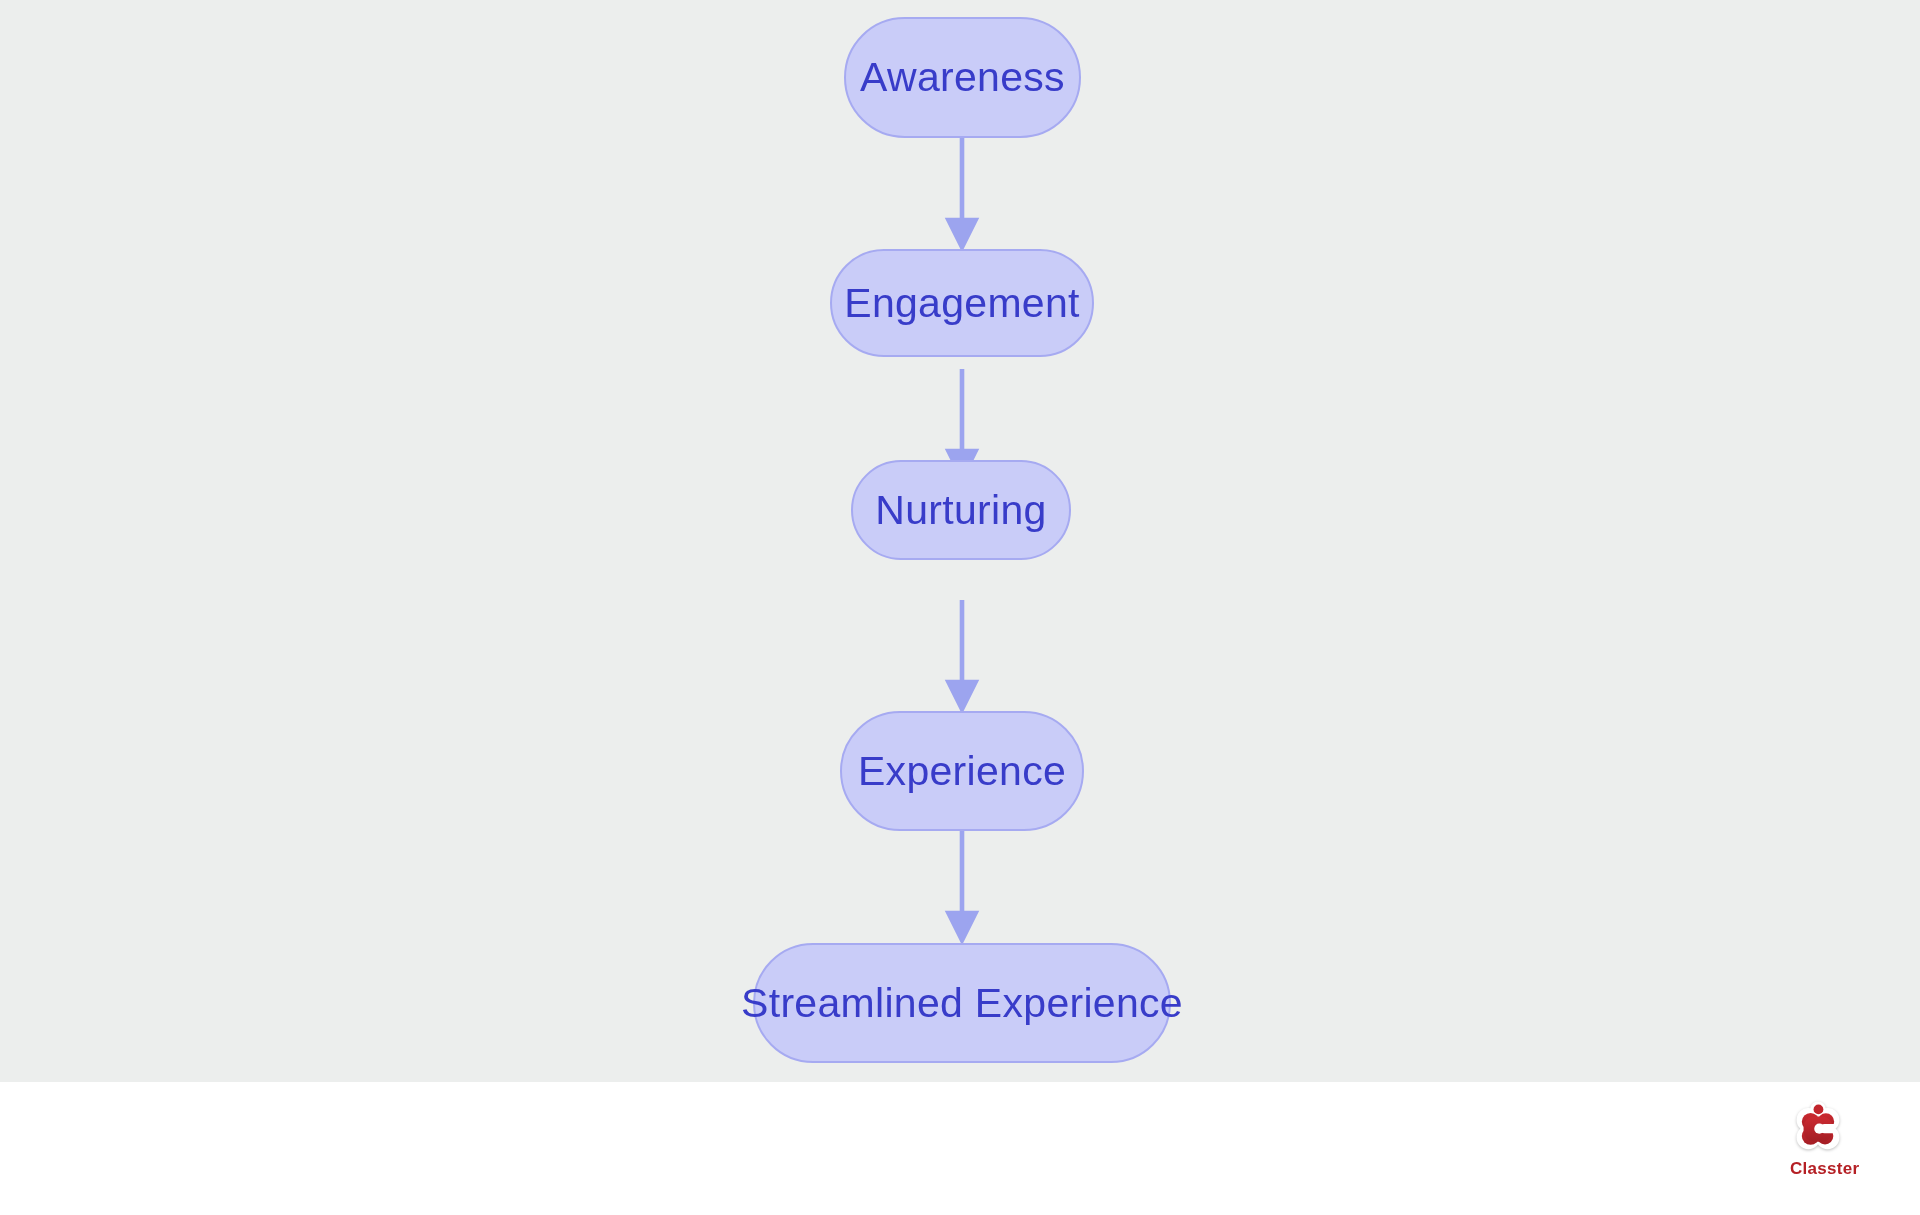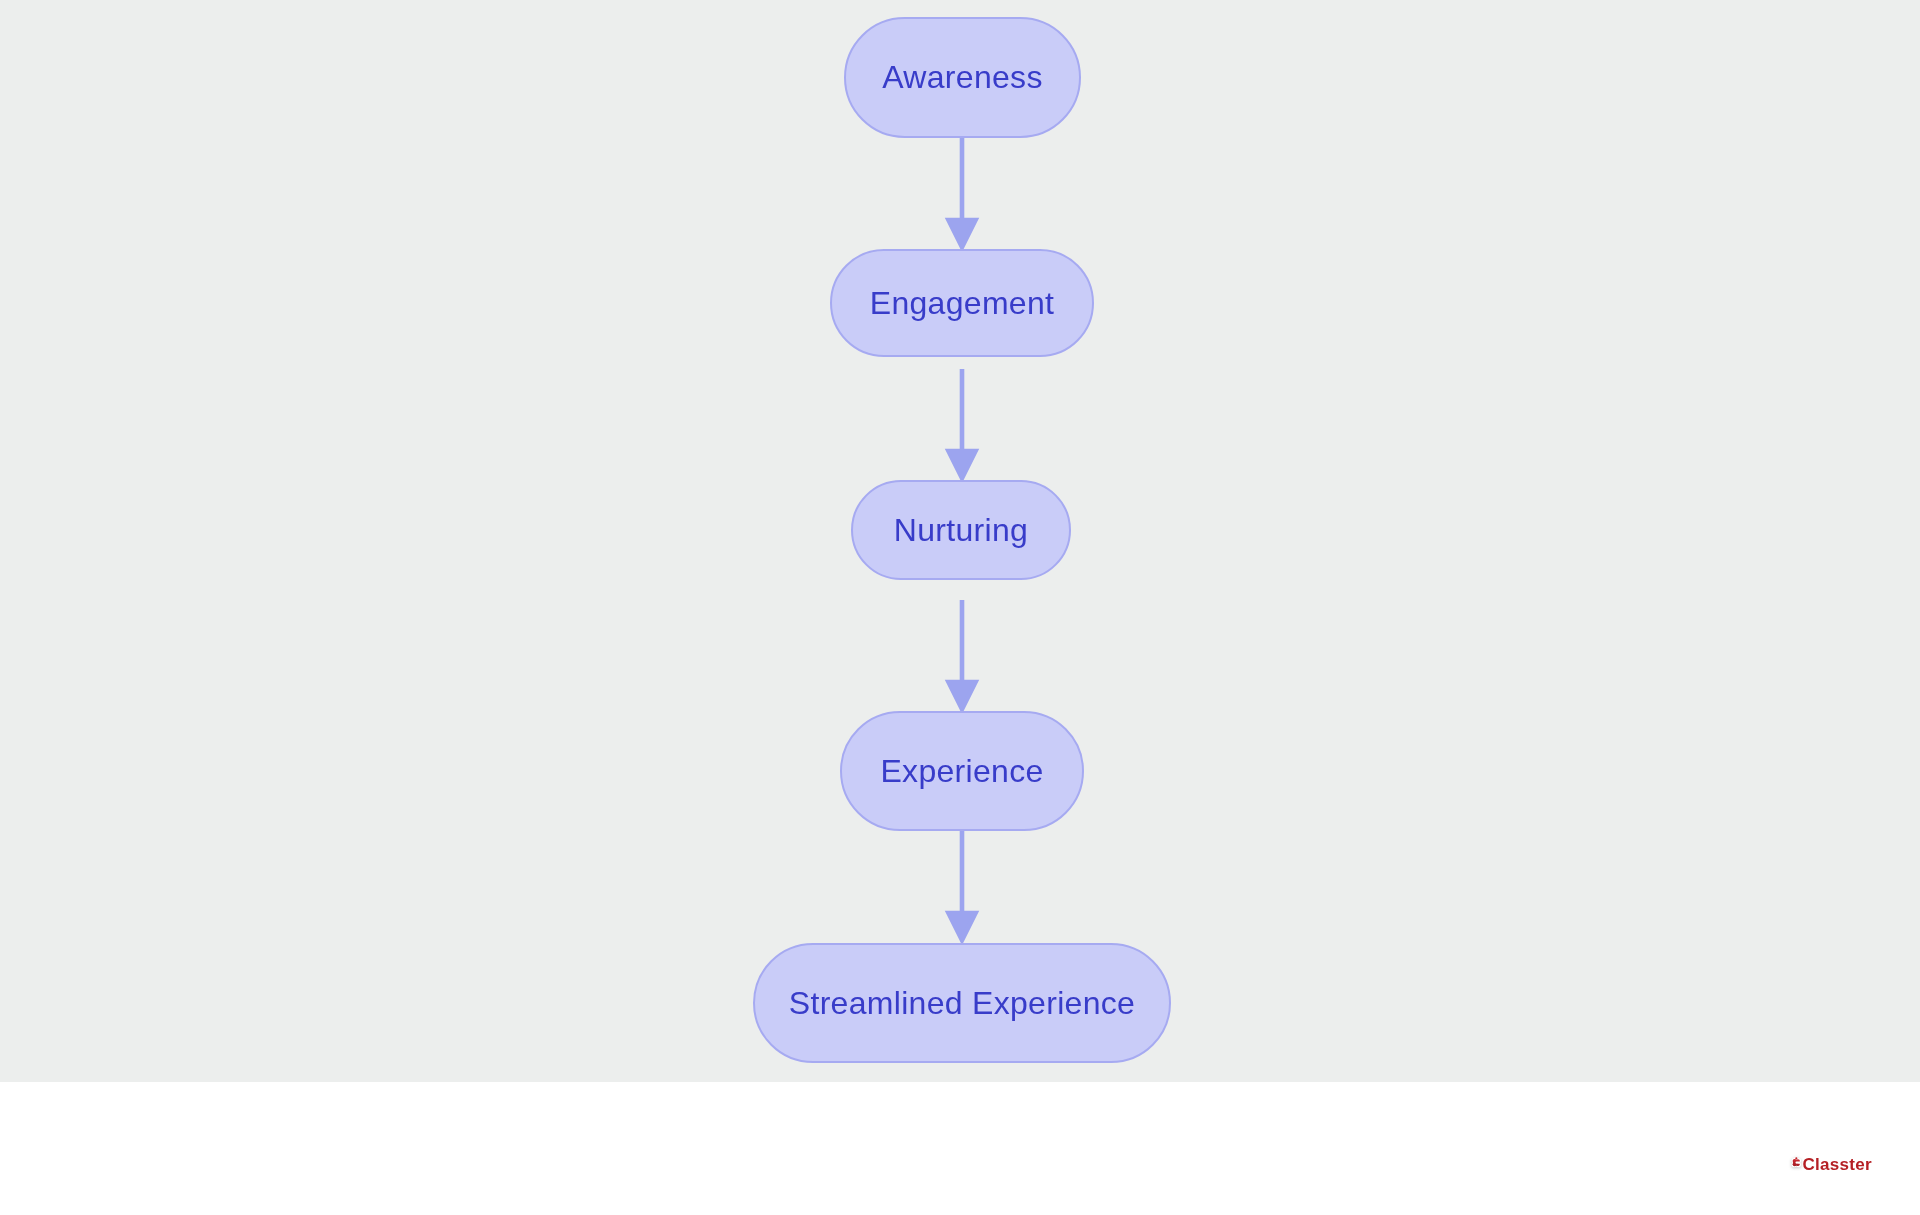--- a/index.html
+++ b/index.html
@@ -32,46 +32,45 @@
   .node {
     position: absolute;
     box-sizing: border-box;
     background: #C9CCF8;
     border: 2px solid #A6AAF1;
     border-radius: 61px;
     display: flex;
     align-items: center;
     justify-content: center;
     color: #383CC9;
-    font-size: 32px;
+    font-size: 41px;
     letter-spacing: 0.3px;
     white-space: nowrap;
   }
   .node-awareness              { left: 844px; top: 17px;  width: 237px; height: 121px; }
   .node-engagement             { left: 830px; top: 249px; width: 264px; height: 108px; }
-  .node-nurturing              { left: 851px; top: 480px; width: 220px; height: 100px; }
+  .node-nurturing              { left: 851px; top: 460px; width: 220px; height: 100px; }
   .node-conversion             { left: 840px; top: 711px; width: 244px; height: 120px; }
   .node-streamlined-experience { left: 753px; top: 943px; width: 418px; height: 120px; text-align: center; }
 
   .footer {
     position: absolute;
     left: 0;
     top: 1082px;
     width: 1920px;
     height: 133px;
     background: #ffffff;
   }
   .brand {
     position: absolute;
     left: 1790px;
-    top: 1134px;
+    top: 1098px;
     width: 82px;
     display: flex;
-    flex-direction: row;
-    align-items: center;
+    flex-direction: column;
     cursor: pointer;
   }
   .brand-logo {
     width: 56px;
     height: 56px;
     filter: drop-shadow(0 1.5px 1.5px rgba(0,0,0,0.25));
   }
   .brand-text {
     margin-top: 5px;
     font-size: 17px;

